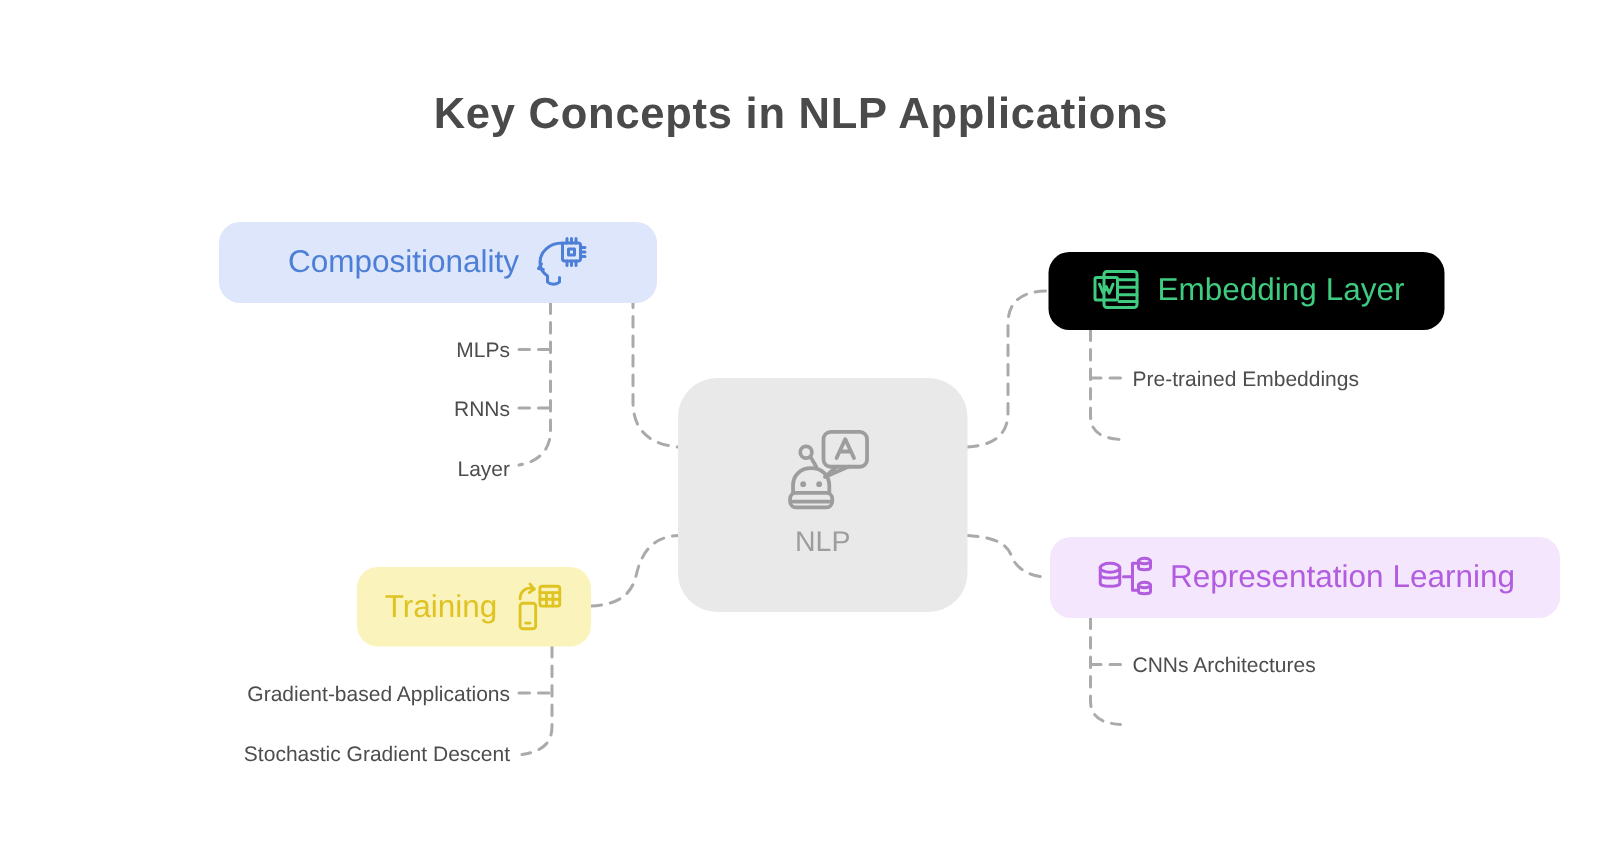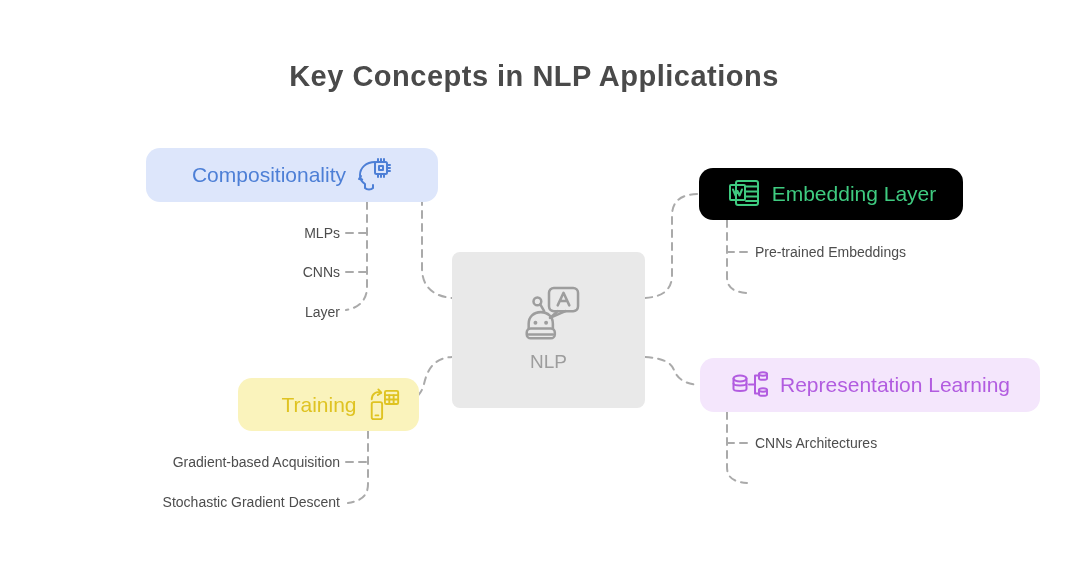--- a/index.html
+++ b/index.html
@@ -15,25 +15,25 @@
   .connectors path{
     fill:none;stroke:currentColor;stroke-width:2;stroke-linecap:round;
     stroke-dasharray:7 6;
   }
   .node{
     position:absolute;display:flex;align-items:center;justify-content:center;
     gap:10px;border-radius:14px;font-size:21px;white-space:nowrap;
   }
   .node .nlabel{white-space:nowrap;}
   .node-comp {left:146px;top:148px;width:292px;height:54px;}
-  .node-train{left:238px;top:378px;width:156px;height:53px;padding-left:25px;}
+  .node-train{left:238px;top:378px;width:156px;height:53px;}
   .node-embed{left:699px;top:168px;width:264px;height:52px;}
   .node-repr {left:700px;top:358px;width:340px;height:54px;}
   .node-center{
-    left:452px;top:252px;width:193px;height:156px;border-radius:8px;
+    left:452px;top:252px;width:193px;height:156px;border-radius:26px;
     flex-direction:column;gap:4px;font-size:19px;line-height:24px;text-align:center;
   }
   .icon{display:inline-flex;align-items:center;justify-content:center;}
   .icon svg{display:block;}
   .icon svg *{fill:none;stroke:currentColor;stroke-width:2;stroke-linecap:round;stroke-linejoin:round;}
   .icon svg .dot{fill:currentColor;stroke:none;}
   .node-center .icon svg *{stroke-width:2.6;}
   .child{
     position:absolute;font-size:14px;line-height:22px;color:#4d4d4d;white-space:nowrap;
   }
@@ -136,23 +136,23 @@
         <ellipse cx="33" cy="5" rx="4" ry="1.8"></ellipse>
         <path d="M29 5 V9.5 C29 11.3 37 11.3 37 9.5 V5"></path>
         <ellipse cx="33" cy="21" rx="4" ry="1.8"></ellipse>
         <path d="M29 21 V25.5 C29 27.3 37 27.3 37 25.5 V21"></path>
       </svg>
     </span>
     <span class="nlabel">Representation Learning</span>
   </div>
 
   <div class="child left" style="top:222px">MLPs</div>
-  <div class="child left" style="top:261px">CNNs</div>
+  <div class="child left" style="top:261px">RNNs</div>
   <div class="child left" style="top:301px">Layer</div>
 
-  <div class="child left" style="top:451px">Gradient-based Acquisition</div>
+  <div class="child left" style="top:451px">Gradient-based Applications</div>
   <div class="child left" style="top:491px">Stochastic Gradient Descent</div>
 
   <div class="child right" style="top:241px">Pre-trained Embeddings</div>
 
   <div class="child right" style="top:432px">CNNs Architectures</div>
 
 </div>
 
 </body></html>

